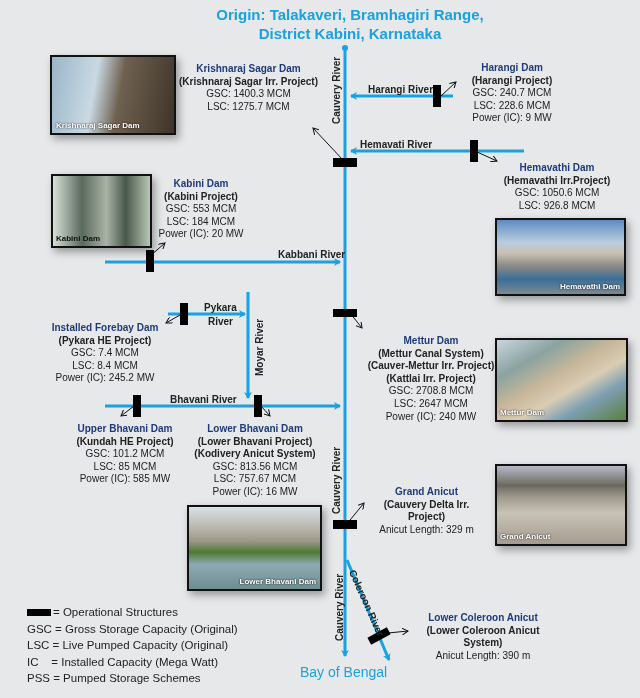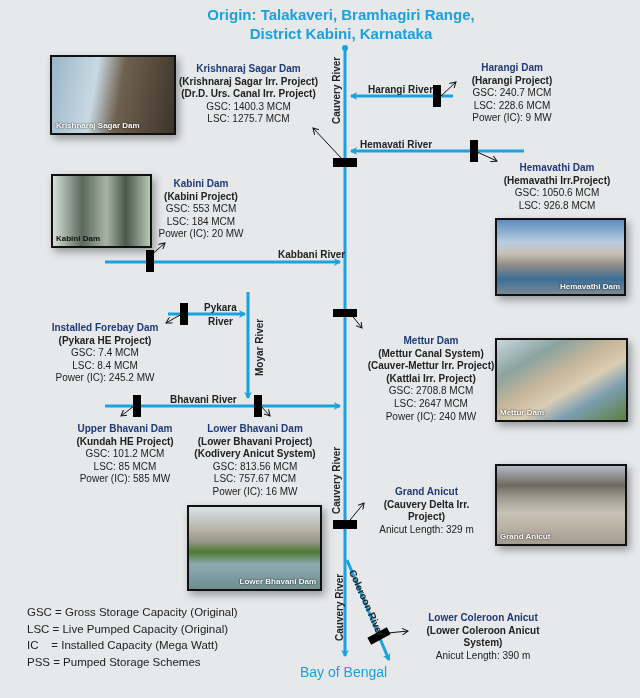--- a/index.html
+++ b/index.html
@@ -1,19 +1,19 @@
 <!DOCTYPE html>
 <html><head>
 <meta charset="utf-8">
 <style>
   html, body { margin:0; padding:0; }
   body { width:640px; height:698px; background:#e6e8ea; position:relative; overflow:hidden;
          font-family:"Liberation Sans", sans-serif; color:#222; }
   .abs { position:absolute; }
-  .title { position:absolute; left:161px; top:5px; width:360px; text-align:center;
+  .title { position:absolute; left:170px; top:5px; width:360px; text-align:center;
            color:#1aa1e0; font-weight:bold; font-size:15px; line-height:19px; }
   .info { position:absolute; text-align:center; font-size:10px; line-height:12.6px; color:#222; }
   .info .name { color:#1f3a7a; font-weight:bold; }
   .info .proj { font-weight:bold; }
   .photo { position:absolute; border:2px solid #111; box-shadow:3px 4px 8px rgba(0,0,0,0.35); overflow:hidden; }
   .photo .cap { position:absolute; font-size:8px; font-weight:bold; color:#fff; text-shadow:0 0 2px #000; }
   .struct { position:absolute; background:#000; }
   .rlabel { position:absolute; font-size:10px; font-weight:bold; color:#222; white-space:nowrap; }
   .vlabel { position:absolute; font-size:10px; font-weight:bold; color:#222; white-space:nowrap;
             transform:rotate(-90deg); transform-origin:left top; }
@@ -97,21 +97,20 @@
 <div class="vlabel" style="left:254px;top:376px">Moyar River</div>
 <div class="rlabel" style="left:170px;top:394px">Bhavani River</div>
 <div class="rlabel" style="left:357px;top:568px;transform:rotate(66deg);transform-origin:left top">Coleroon River</div>
 
 <div class="photo" style="left:50px;top:55px;width:122px;height:76px;background:linear-gradient(100deg,#9ab6c8 0%,#c9d9e3 35%,#6f6150 55%,#3d3429 100%)">
   <span class="cap" style="left:4px;bottom:3px">Krishnaraj Sagar Dam</span>
 </div>
 <div class="info" style="left:176px;top:63px;width:145px">
   <div class="name">Krishnaraj Sagar Dam</div>
   <div class="proj">(Krishnaraj Sagar Irr. Project)</div>
-  <div class="proj">(Dr.D. Urs. Canal Irr. Project)</div>
   <div>GSC: 1400.3 MCM</div>
   <div>LSC: 1275.7 MCM</div>
 </div>
 
 <div class="info" style="left:462px;top:62px;width:100px">
   <div class="name">Harangi Dam</div>
   <div class="proj">(Harangi  Project)</div>
   <div>GSC: 240.7 MCM</div>
   <div>LSC: 228.6 MCM</div>
   <div>Power (IC): 9 MW</div>
@@ -190,17 +189,18 @@
 
 <div class="info" style="left:408px;top:612px;width:150px">
   <div class="name">Lower Coleroon Anicut</div>
   <div class="proj">(Lower Coleroon Anicut System)</div>
   <div>Anicut Length: 390 m</div>
 </div>
 
 <div class="bay">Bay of Bengal</div>
 
 <div class="legend">
+  <div class="row"><span class="swatch"></span><span>= Operational Structures</span></div>
   <div class="row"><span>GSC = Gross Storage Capacity (Original)</span></div>
   <div class="row"><span>LSC = Live Pumped Capacity (Original)</span></div>
   <div class="row"><span>IC    = Installed Capacity (Mega Watt)</span></div>
   <div class="row"><span>PSS = Pumped Storage Schemes</span></div>
 </div>
 
 </body></html>

